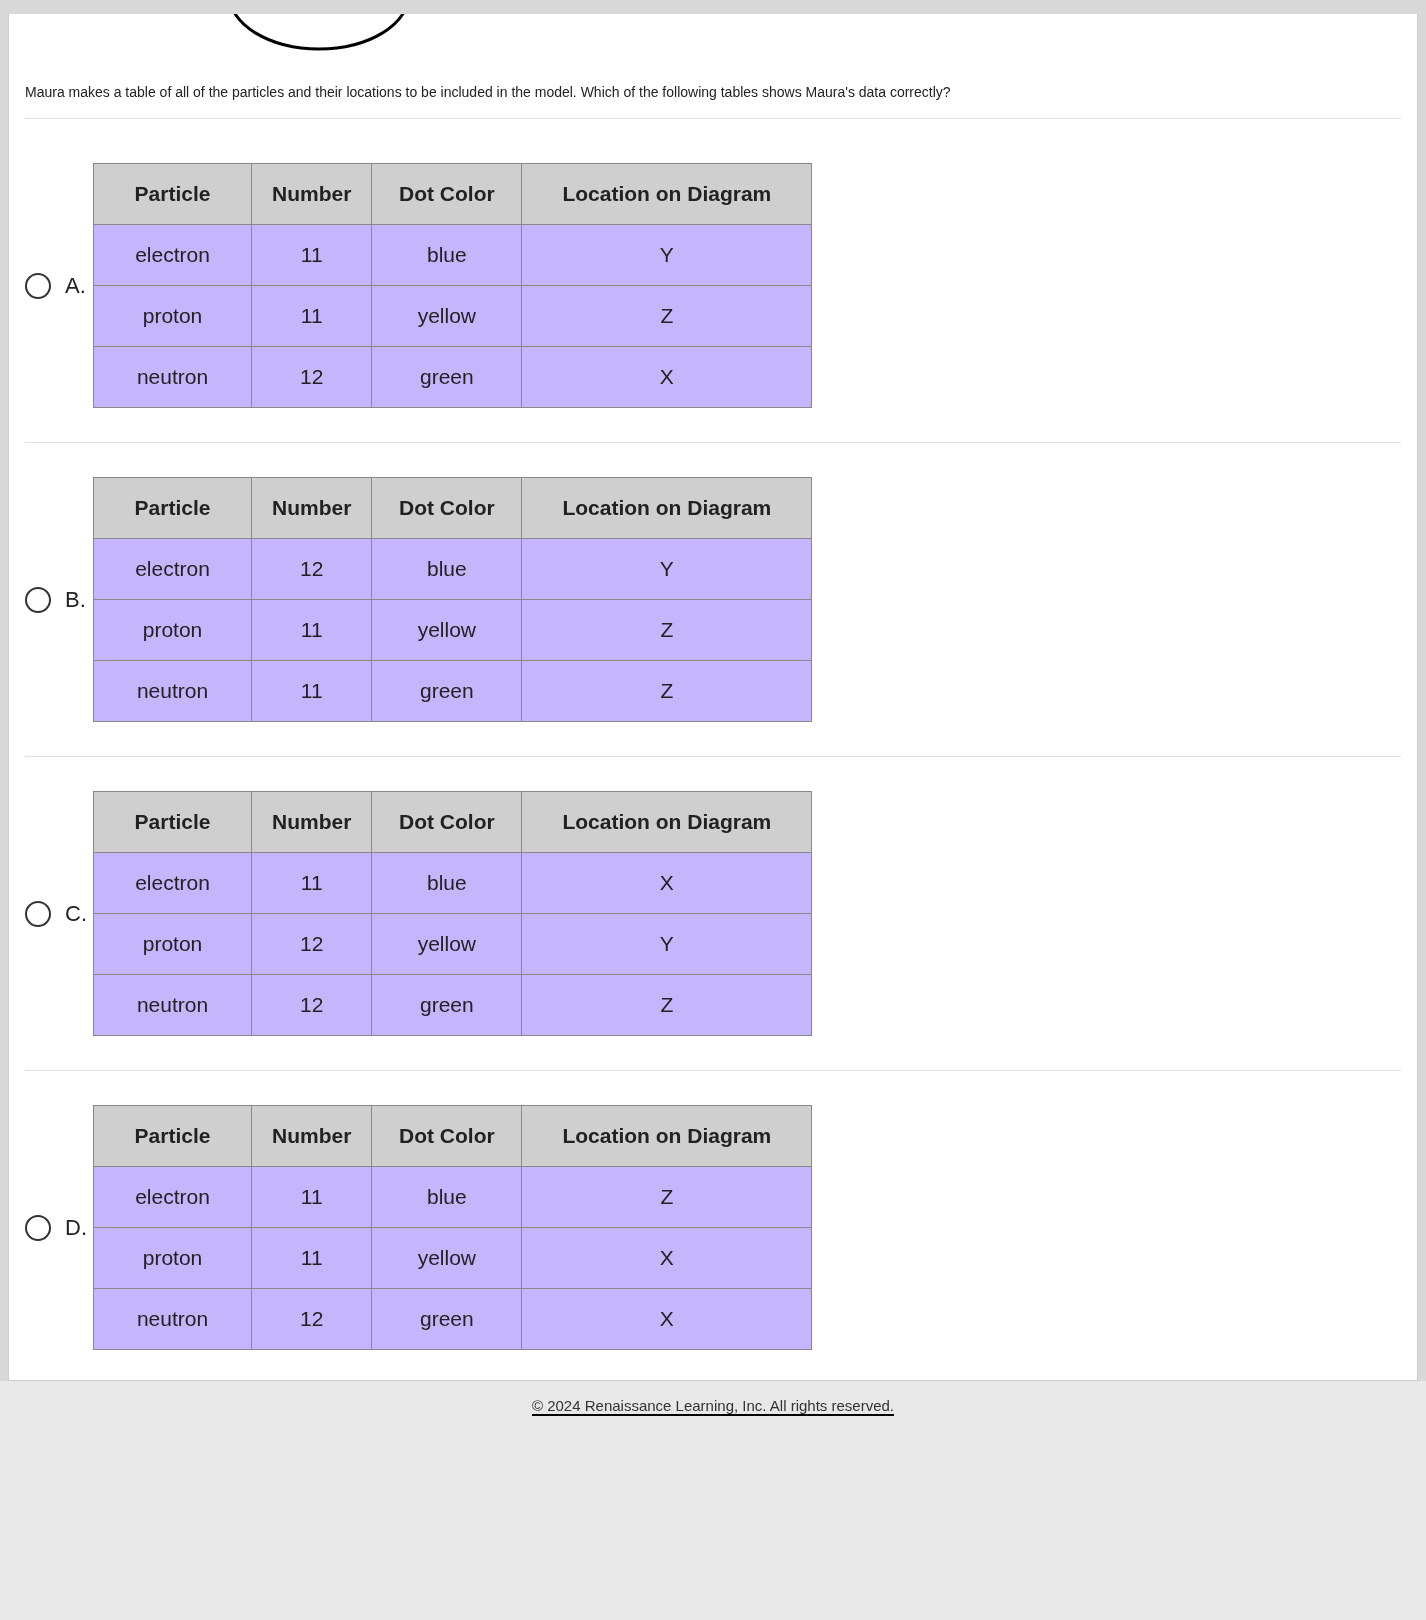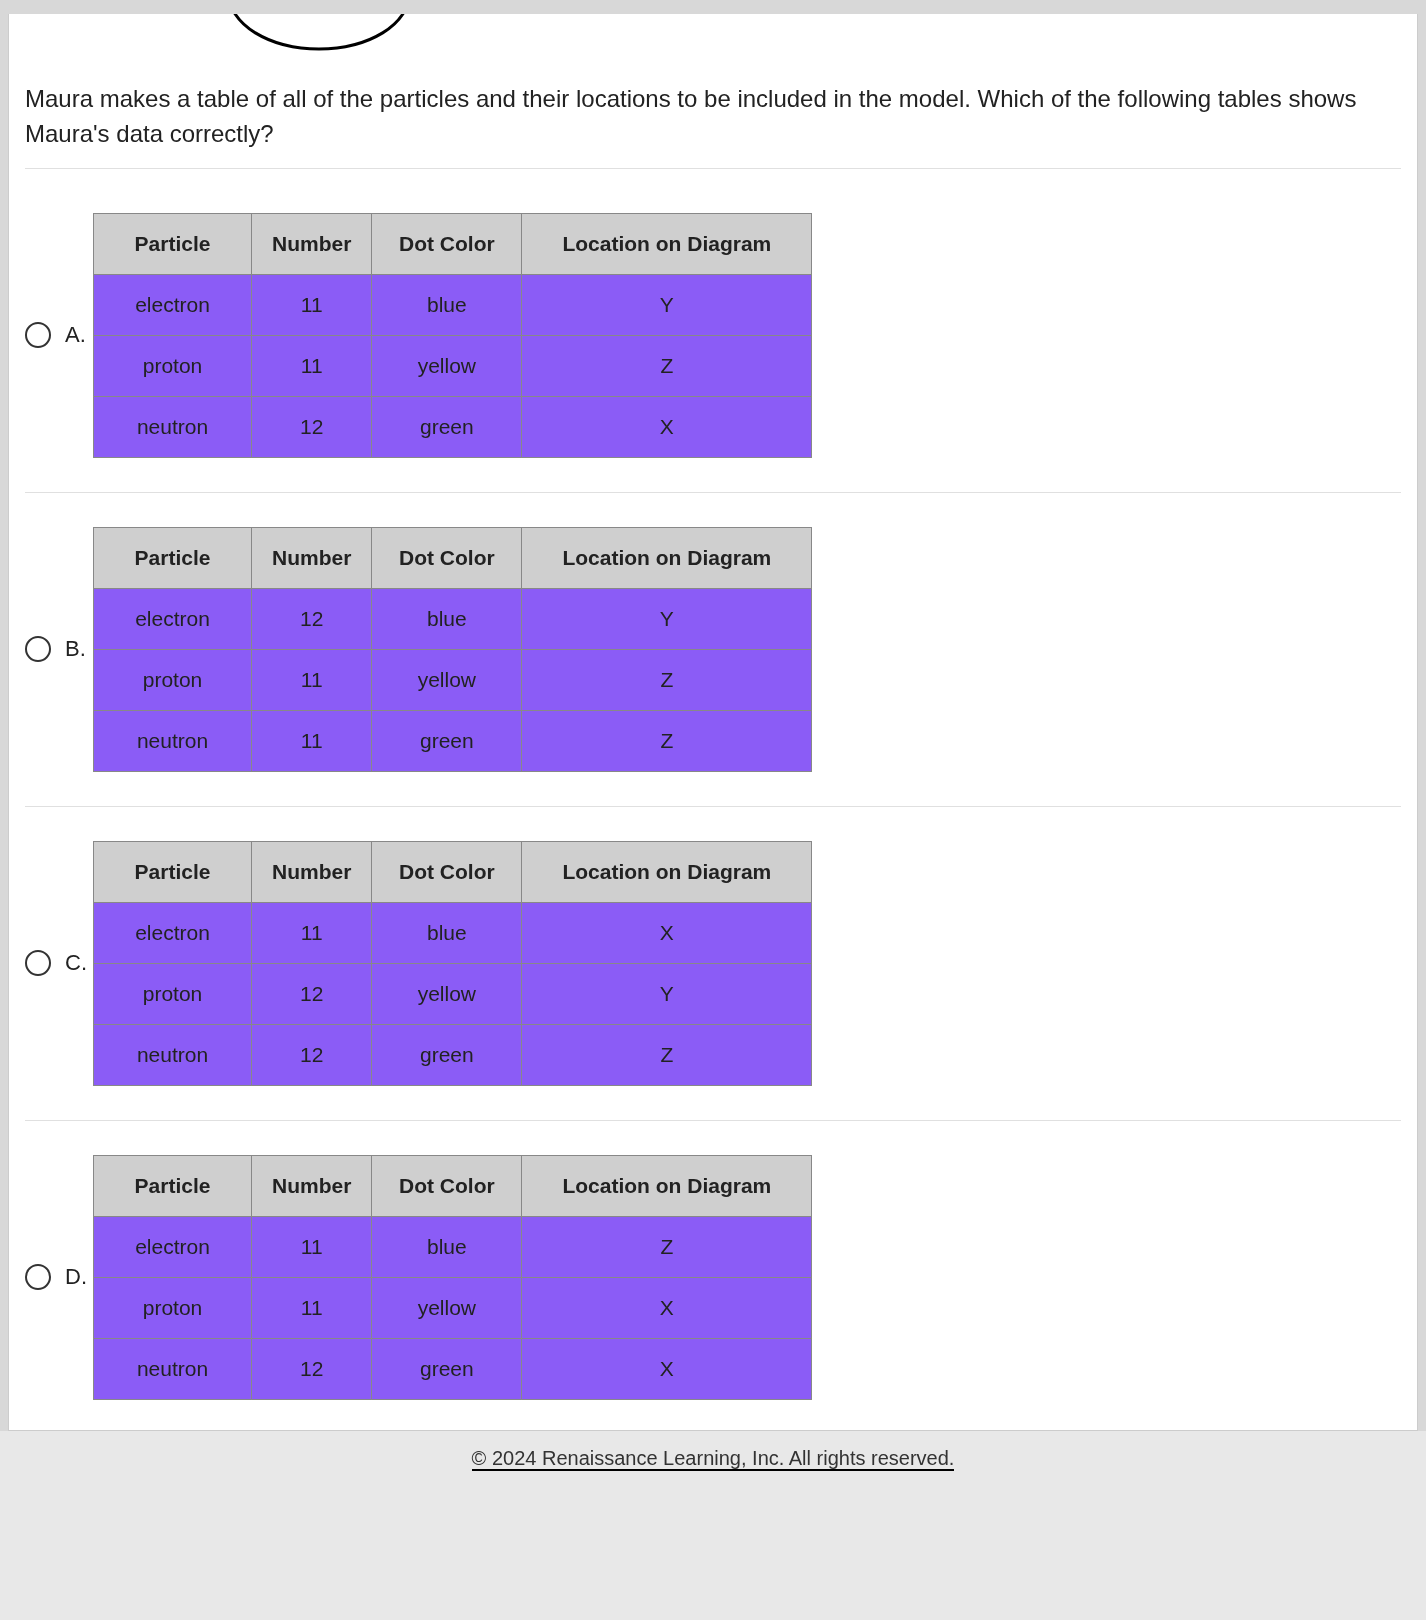--- a/index.html
+++ b/index.html
@@ -33,21 +33,21 @@
   }
   .top-decor svg {
     position: absolute;
     left: 200px;
     top: -40px;
   }
   .question-block {
     padding: 18px 16px 10px 16px;
   }
   .question-text {
-    font-size: 24px;
+    font-size: 14px;
     line-height: 1.45;
     color: #222;
     padding-bottom: 16px;
     border-bottom: 1px solid #e0e0e0;
   }
   .options-area {
     padding: 0 16px 20px 16px;
   }
   .option-row {
     display: flex;
@@ -83,31 +83,31 @@
     padding: 18px 20px;
     text-align: center;
     font-size: 21px;
     font-weight: normal;
   }
   .data-table th {
     background: #cfcfcf;
     font-weight: bold;
   }
   .data-table td {
-    background: #8b5cf6;
+    background: #c4b5fd;
   }
   .data-table .col-particle { width: 158px; }
   .data-table .col-number   { width: 120px; }
   .data-table .col-dotcolor { width: 150px; }
   .data-table .col-location { width: 290px; }
   .footer {
     background: #e8e8e8;
     text-align: center;
     padding: 16px 0 4px 0;
-    font-size: 20px;
+    font-size: 15px;
     color: #333;
   }
   .footer-inner {
     border-bottom: 2px solid #000;
     display: inline;
     padding-bottom: 0;
   }
 </style>
 </head>
 <body>

